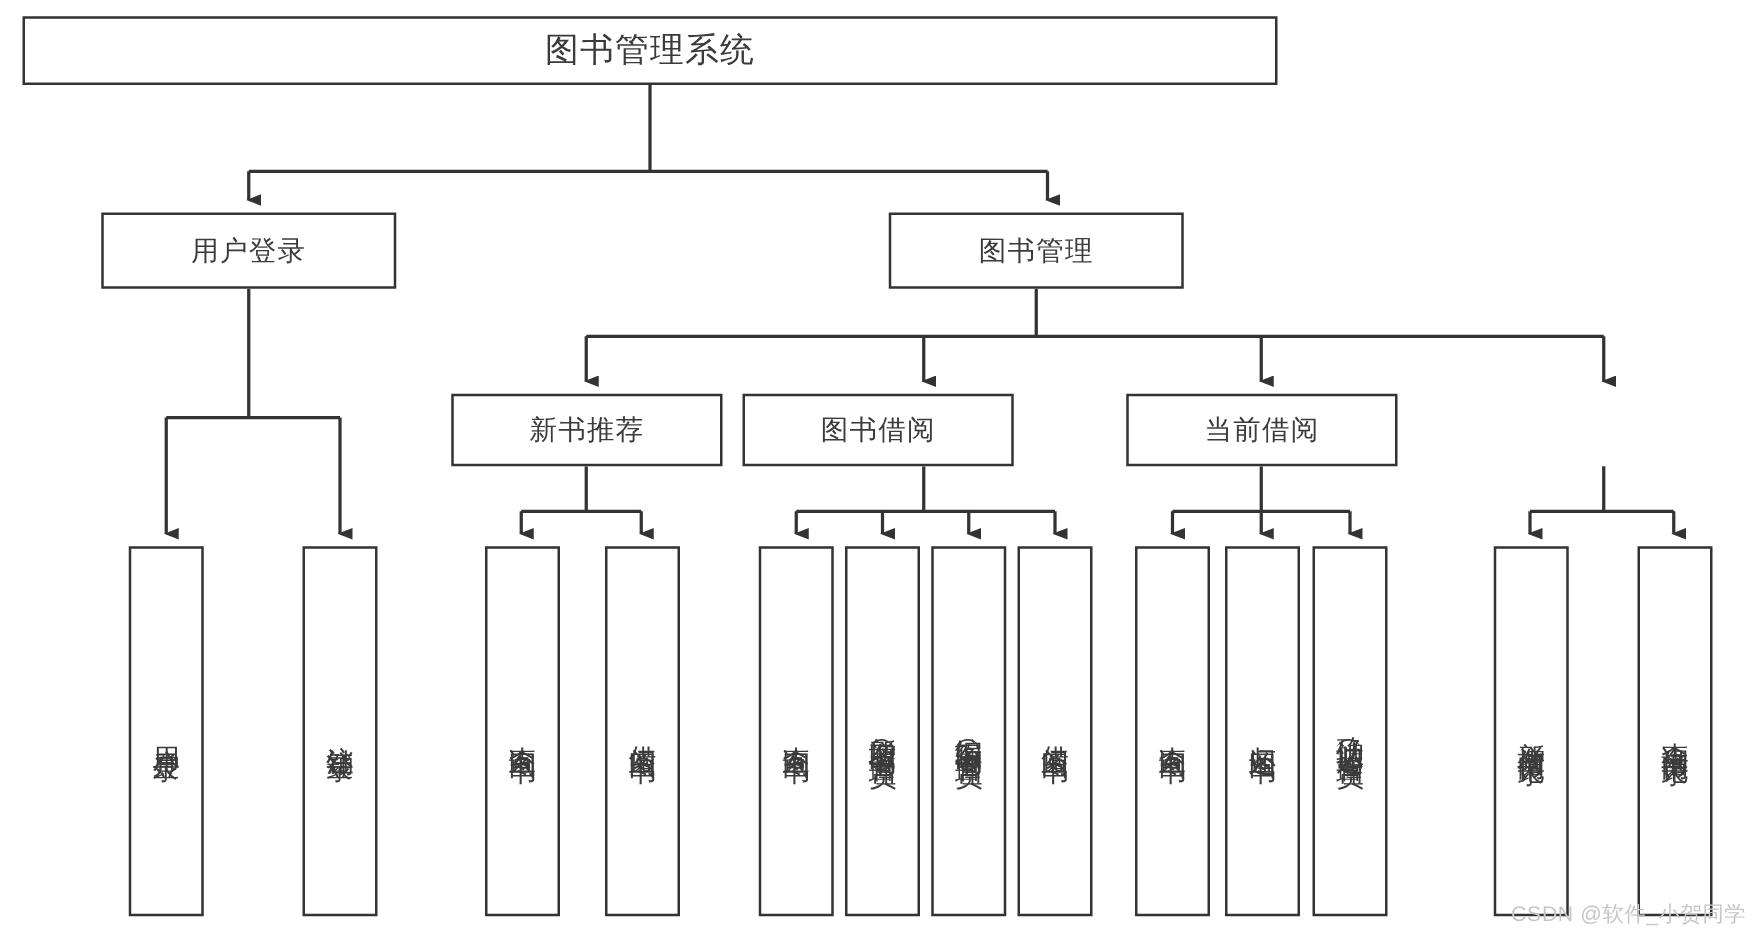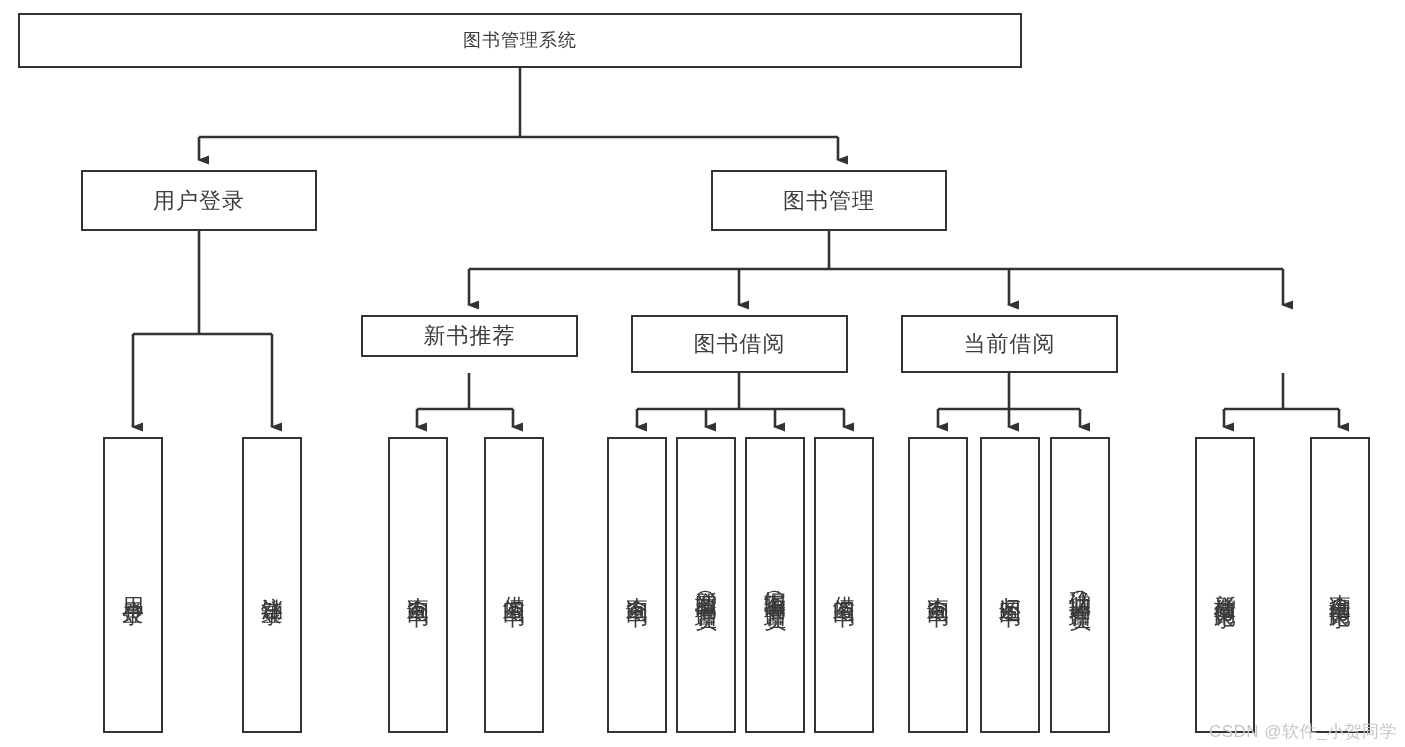--- a/index.html
+++ b/index.html
@@ -4,21 +4,21 @@
 <style>
   html,body{margin:0;padding:0;background:#ffffff;}
   body{width:1405px;height:747px;overflow:hidden;
        font-family:"Liberation Sans","DejaVu Sans",sans-serif;}
   #stage{position:relative;width:1405px;height:747px;background:#fff;}
   svg.lines{position:absolute;left:0;top:0;width:1405px;height:747px;}
   .node{position:absolute;box-sizing:border-box;background:#ffffff;
         border:2px solid #333333;display:flex;align-items:center;justify-content:center;}
   .node .lbl{color:#3b3b3b;letter-spacing:1px;line-height:1.18;}
   .h-node .lbl{font-size:22px;}
-  .root .lbl{font-size:18px;}
+  .root .lbl{font-size:27px;}
   .v-node{}
   .v-node .lbl{writing-mode:vertical-rl;text-orientation:upright;
                font-size:22px;letter-spacing:3px;white-space:nowrap;}
   .watermark{position:absolute;right:8px;bottom:4px;color:#c6c6c6;
              font-size:17px;letter-spacing:.5px;white-space:nowrap;text-align:center;}
 </style>
 </head>
 <body>
 
 <div id="stage">
@@ -77,24 +77,24 @@
     <span class="lbl">图书管理系统</span>
   </div>
 
   <div class="node h-node" style="left:81px;top:170px;width:236px;height:61px;">
     <span class="lbl">用户登录</span>
   </div>
   <div class="node h-node" style="left:711px;top:170px;width:236px;height:61px;">
     <span class="lbl">图书管理</span>
   </div>
 
-  <div class="node h-node" style="left:361px;top:315px;width:217px;height:42px;">
+  <div class="node h-node" style="left:361px;top:315px;width:217px;height:58px;">
     <span class="lbl">新书推荐</span>
   </div>
-  <div class="node h-node" style="left:631px;top:315px;width:217px;height:58px;">
+  <div class="node h-node" style="left:594px;top:315px;width:217px;height:58px;">
     <span class="lbl">图书借阅</span>
   </div>
   <div class="node h-node" style="left:901px;top:315px;width:217px;height:58px;">
     <span class="lbl">当前借阅</span>
   </div>
 
   <div class="node v-node" style="left:103px;top:437px;width:60px;height:296px;">
     <span class="lbl">用户登录</span>
   </div>
   <div class="node v-node" style="left:242px;top:437px;width:60px;height:296px;">

